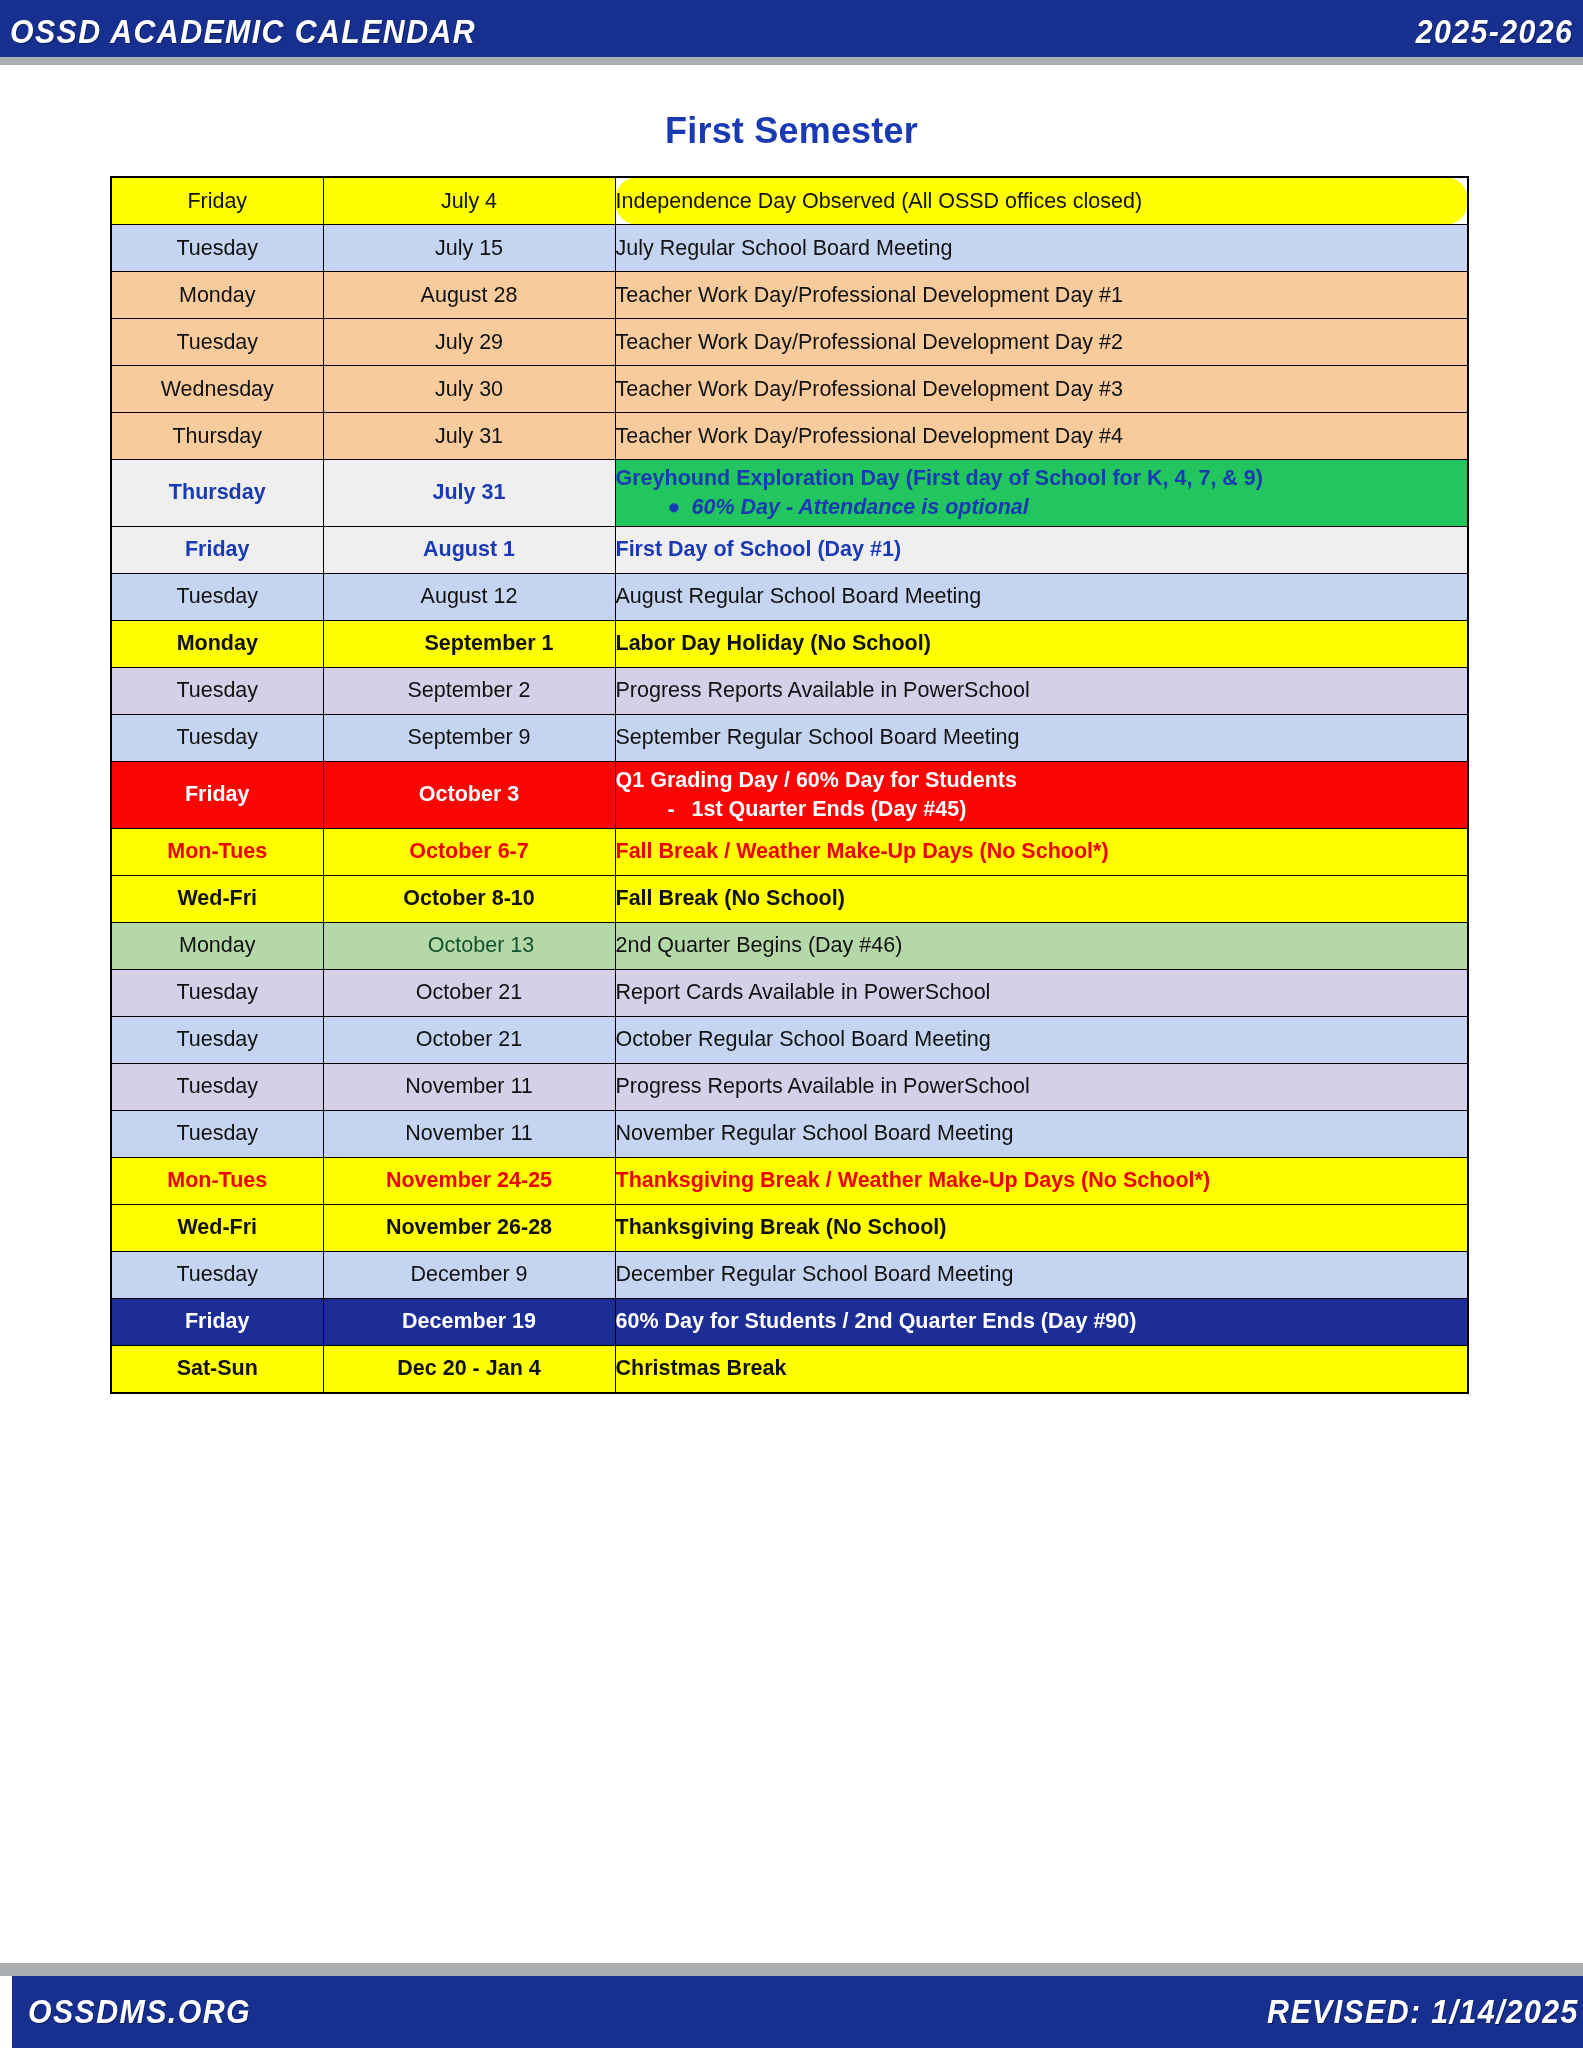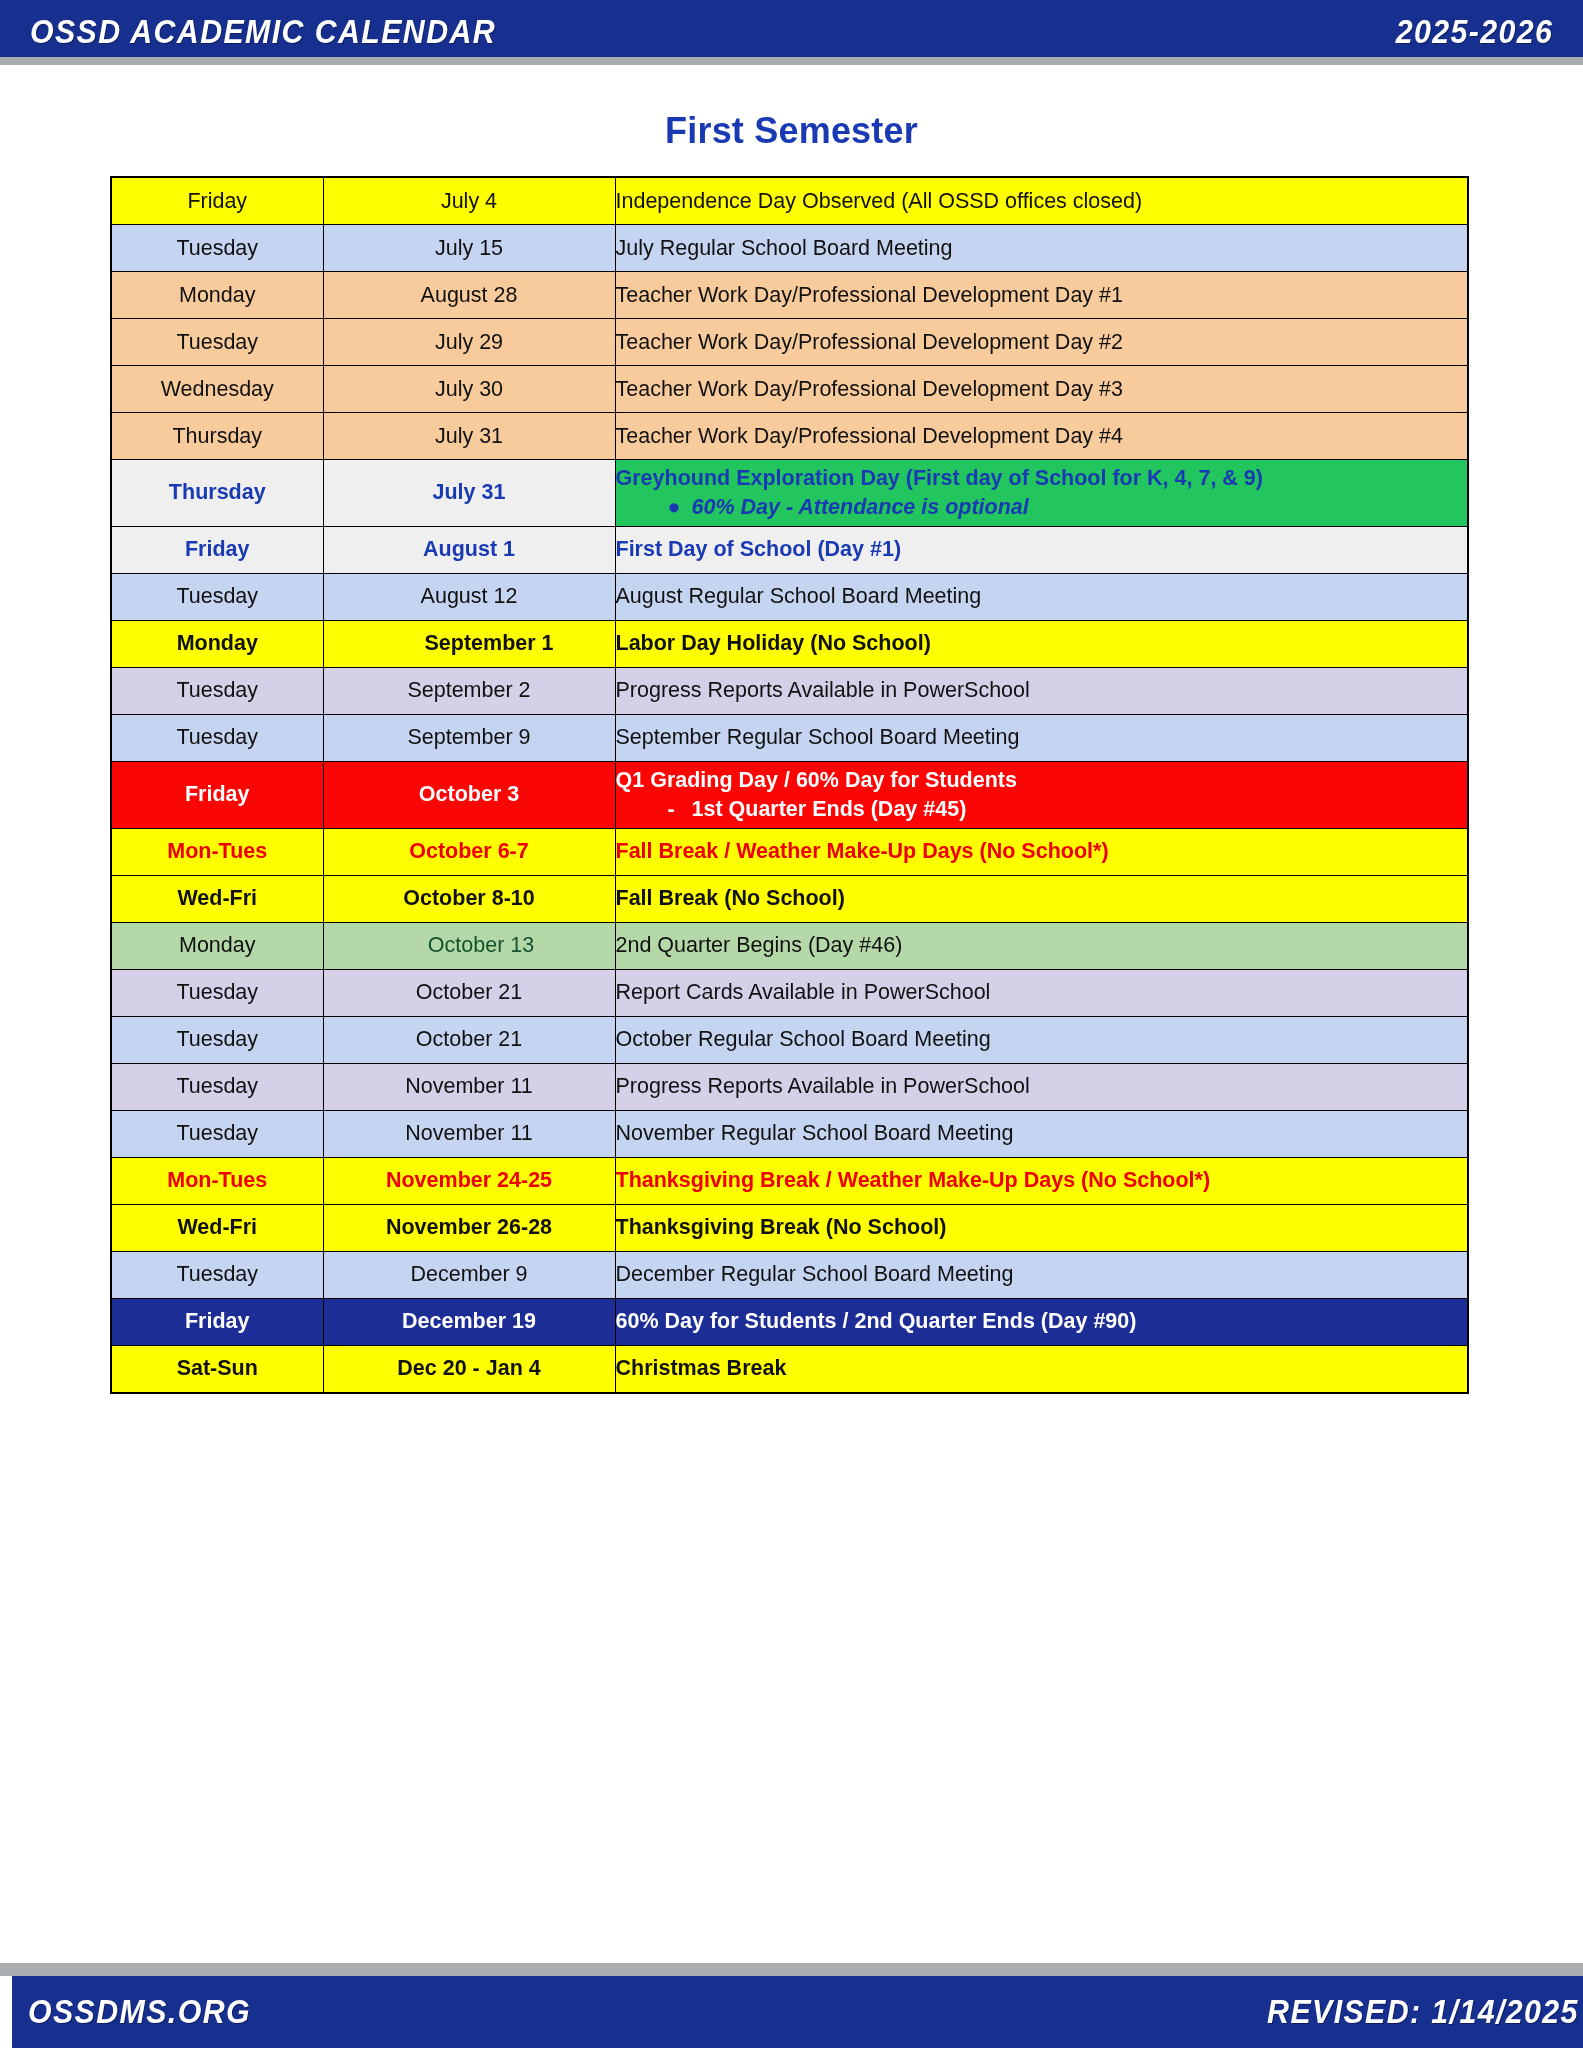--- a/index.html
+++ b/index.html
@@ -20,21 +20,21 @@
     position: absolute;
     left: 0;
     top: 0;
     width: 1583px;
     height: 63px;
     background: #17308f;
     display: flex;
     align-items: center;
     justify-content: space-between;
     box-sizing: border-box;
-    padding: 0 30px;
+    padding: 0 10px;
   }
   .banner-shadow {
     position: absolute;
     left: 0;
     top: 57px;
     width: 1583px;
     height: 8px;
     background: #aaaeb0;
   }
   .banner-title, .banner-year {
@@ -166,21 +166,21 @@
   <table class="calendar">
     <colgroup>
       <col class="c-day">
       <col class="c-date">
       <col class="c-event">
     </colgroup>
     <tbody id="calendar-body">
         <tr>
           <td class="day" style="background: rgb(255, 255, 0); color: rgb(17, 17, 17);">Friday</td>
           <td class="date" style="background: rgb(255, 255, 0); color: rgb(17, 17, 17);">July 4</td>
-          <td class="event" style="background: rgb(255, 255, 0); color: rgb(17, 17, 17);"><span>Independence Day Observed (All OSSD offices closed)</span></td>
+          <td class="event" style="background: rgb(255, 255, 0); color: rgb(17, 17, 17); border-radius: 23px;"><span>Independence Day Observed (All OSSD offices closed)</span></td>
         </tr>
         <tr>
           <td class="day" style="background: rgb(197, 212, 240); color: rgb(17, 17, 17);">Tuesday</td>
           <td class="date" style="background: rgb(197, 212, 240); color: rgb(17, 17, 17);">July 15</td>
           <td class="event" style="background: rgb(197, 212, 240); color: rgb(17, 17, 17);"><span>July Regular School Board Meeting</span></td>
         </tr>
         <tr>
           <td class="day" style="background: rgb(248, 203, 156); color: rgb(17, 17, 17);">Monday</td>
           <td class="date" style="background: rgb(248, 203, 156); color: rgb(17, 17, 17);">August 28</td>
           <td class="event" style="background: rgb(248, 203, 156); color: rgb(17, 17, 17);"><span>Teacher Work Day/Professional Development Day #1</span></td>

